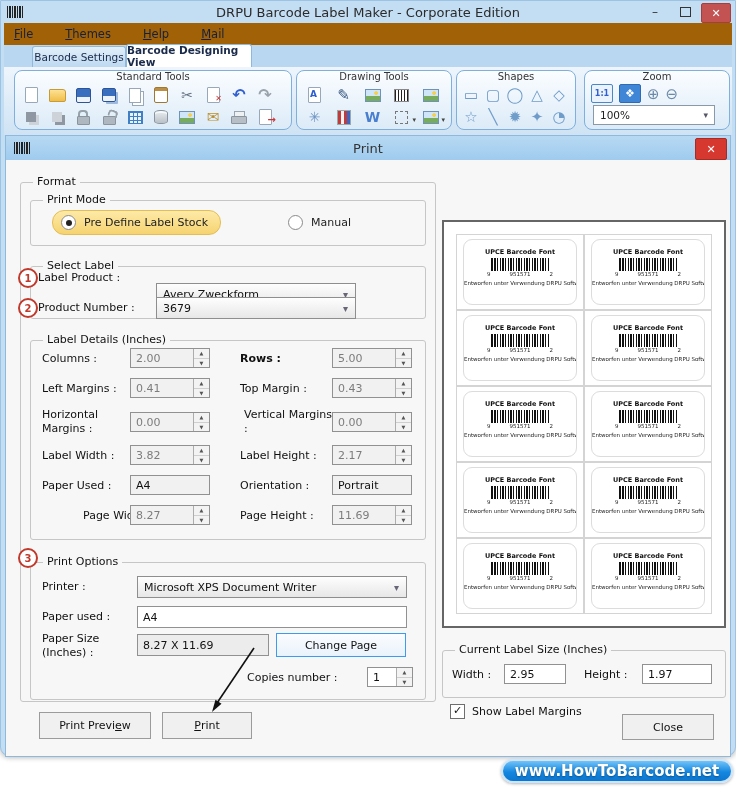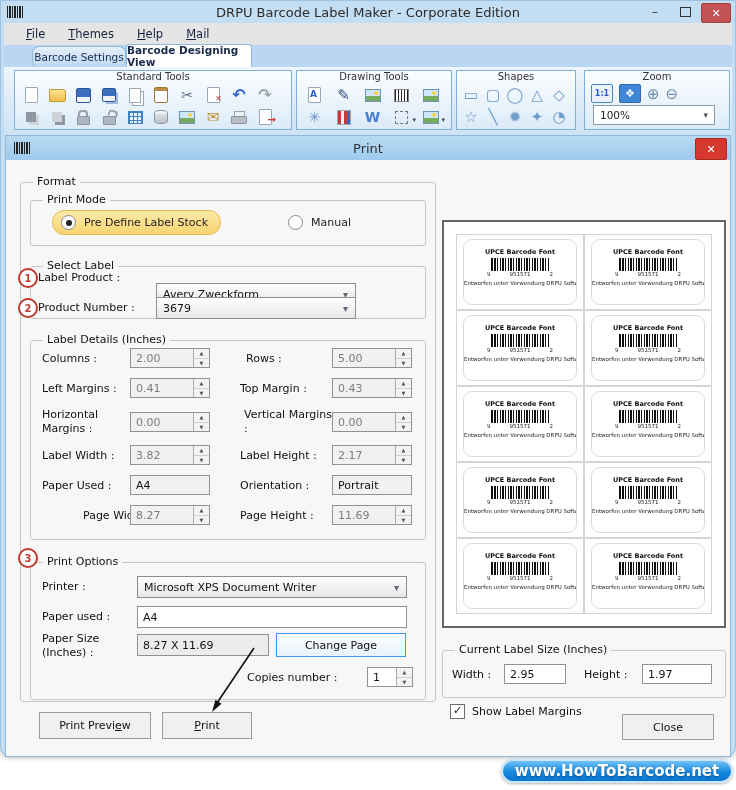--- a/index.html
+++ b/index.html
@@ -8,31 +8,31 @@
   
   .win{position:absolute;top:0;left:0;right:0;height:756px;background:#c3ddf2;border:1px solid #9cc3e4;border-radius:0 0 9px 9px;box-sizing:border-box;box-shadow:0 2px 5px rgba(0,0,0,.25);}
   .titlebar{position:absolute;top:0;left:0;right:0;height:22px;display:flex;align-items:center;padding:0 6px;}
   .bc-ico{width:17px;height:12px;background:repeating-linear-gradient(90deg,#222 0 1px,transparent 1px 2px,#222 2px 4px,transparent 4px 5px);}
   .title-text{position:absolute;left:0;right:0;text-align:center;font-size:13px;color:#2b2b2b;}
   .win-ctrls{position:absolute;right:4px;top:2px;display:flex;gap:2px;z-index:3;}
   .wc{width:28px;height:18px;display:flex;align-items:center;justify-content:center;font-size:12px;color:#333;}
   .wc-max-glyph{width:9px;height:8px;border:1px solid #333;background:transparent;}
   .wc-close{background:#c35252;border:1px solid #a33f3f;color:#fff;font-size:11px;border-radius:2px;}
 
-  .menubar{position:absolute;top:22px;left:3px;right:3px;height:22px;background:#e5e5e5;display:flex;align-items:center;gap:7px;padding:0 14px;border-bottom:1px solid #e3edf6;}
+  .menubar{position:absolute;top:22px;left:3px;right:3px;height:22px;background:#a16207;display:flex;align-items:center;gap:16px;padding:0 2px;border-bottom:1px solid #e3edf6;}
   .menu-item{display:inline-block;font-size:11.5px;color:#16203a;padding:2px 8px;}
   .menu-item::first-letter{text-decoration:underline;}
 
   .tabrow{position:absolute;top:44px;left:3px;right:3px;height:22px;background:#b9d7f0;}
   .tab{position:absolute;bottom:0;height:20px;display:flex;align-items:center;justify-content:center;font-size:10.5px;color:#1a2a4a;border:1px solid #8fb8dd;border-bottom:none;border-radius:3px 3px 0 0;background:linear-gradient(#e4f0fa,#bcd8f0);}
   .tab.active{background:#fff;font-weight:bold;height:22px;z-index:2;}
 
   
   .toolbar{position:absolute;top:66px;left:3px;right:3px;height:68px;background:linear-gradient(#eef5fc,#cfe3f4);}
-  .tg{position:absolute;top:3px;height:60px;border:1px solid #7fb0dd;border-radius:0;background:linear-gradient(#fbfdff,#dcebf8);box-sizing:border-box;}
+  .tg{position:absolute;top:3px;height:60px;border:1px solid #7fb0dd;border-radius:8px;background:linear-gradient(#fbfdff,#dcebf8);box-sizing:border-box;}
   .tg-t{position:absolute;top:0;left:0;right:0;text-align:center;font-size:10px;color:#333;}
   .tg-icons{position:absolute;top:13px;left:3px;right:3px;display:flex;flex-wrap:wrap;align-content:flex-start;}
   .ic{width:26px;height:22px;display:inline-flex;align-items:center;justify-content:center;font-size:13px;line-height:1;color:#5a6f85;position:relative;}
   .drw .ic{width:29px;}
   .shp .ic{width:22px;font-size:15px;color:#6f9cc9;}
   .pg::before{content:"";display:block;width:11px;height:14px;background:#fff;border:1px solid #98a8b8;border-radius:1px;}
   .ic-open::before{content:"";display:block;width:15px;height:11px;background:linear-gradient(#fde293,#f0bd4a);border:1px solid #c69c38;border-radius:1px 3px 2px 1px;}
   .ic-save::before{content:"";display:block;width:13px;height:13px;background:linear-gradient(#3a6fc0 0 8px,#eef3f9 8px);border:1px solid #2c5496;border-radius:2px;}
   .ic-saveall::before{content:"";display:block;width:12px;height:12px;background:linear-gradient(#3a6fc0 0 7px,#eef3f9 7px);border:1px solid #2c5496;border-radius:2px;box-shadow:3px 3px 0 -1px #9db9dd;}
   .ic-copy::before{content:"";display:block;width:10px;height:13px;background:#fff;border:1px solid #98a8b8;box-shadow:3px 3px 0 -1px #fff,3px 3px 0 0 #98a8b8;}
@@ -135,21 +135,21 @@
     </div>
 
     <div class="menubar">
       <span class="menu-item">File</span>
       <span class="menu-item">Themes</span>
       <span class="menu-item">Help</span>
       <span class="menu-item">Mail</span>
     </div>
 
     <div class="tabrow">
-      <div class="tab" style="left:28px;width:92px;border-radius:7px;">Barcode Settings</div>
+      <div class="tab" style="left:28px;width:92px;">Barcode Settings</div>
       <div class="tab active" style="left:122px;width:124px;">Barcode Designing View</div>
     </div>
 
     <div class="toolbar">
       <div class="tg" style="left:10px;width:278px;">
         <div class="tg-t">Standard Tools</div>
         <div class="tg-icons">
           <span class="ic pg"></span>
           <span class="ic ic-open"></span>
           <span class="ic ic-save"></span>
@@ -256,21 +256,21 @@
         </div>
 
         <span class="lab" style="left:36px;top:192px;">Columns :</span>
         <div class="fld" style="left:124px;top:188px;width:80px;">
             <span>2.00</span>
             <span class="spin">
               <span>▲</span>
               <span>▼</span>
             </span>
           </div>
-        <span class="lab" style="left:240px;top:192px;">Rows :</span>
+        <span class="lab" style="left:234px;top:192px;font-weight:bold;">Rows :</span>
         <div class="fld" style="left:326px;top:188px;width:80px;">
             <span>5.00</span>
             <span class="spin">
               <span>▲</span>
               <span>▼</span>
             </span>
           </div>
 
         <span class="lab" style="left:36px;top:222px;">Left Margins :</span>
         <div class="fld" style="left:124px;top:218px;width:80px;">

